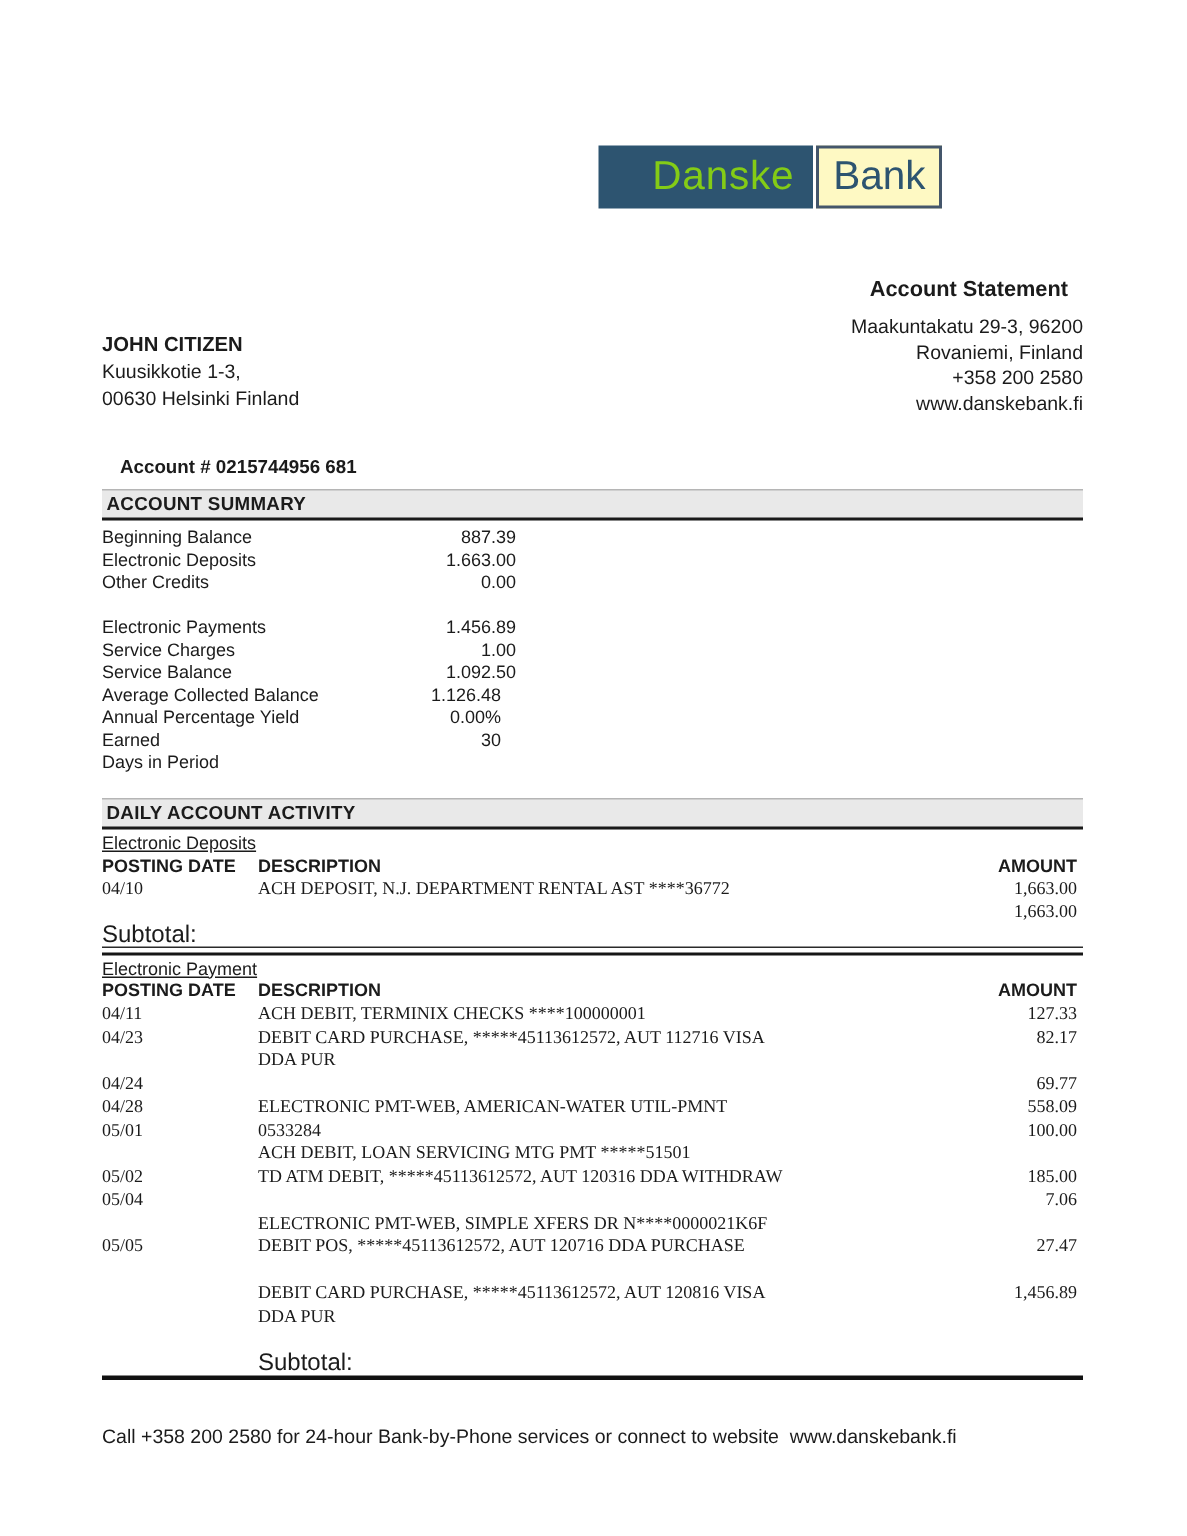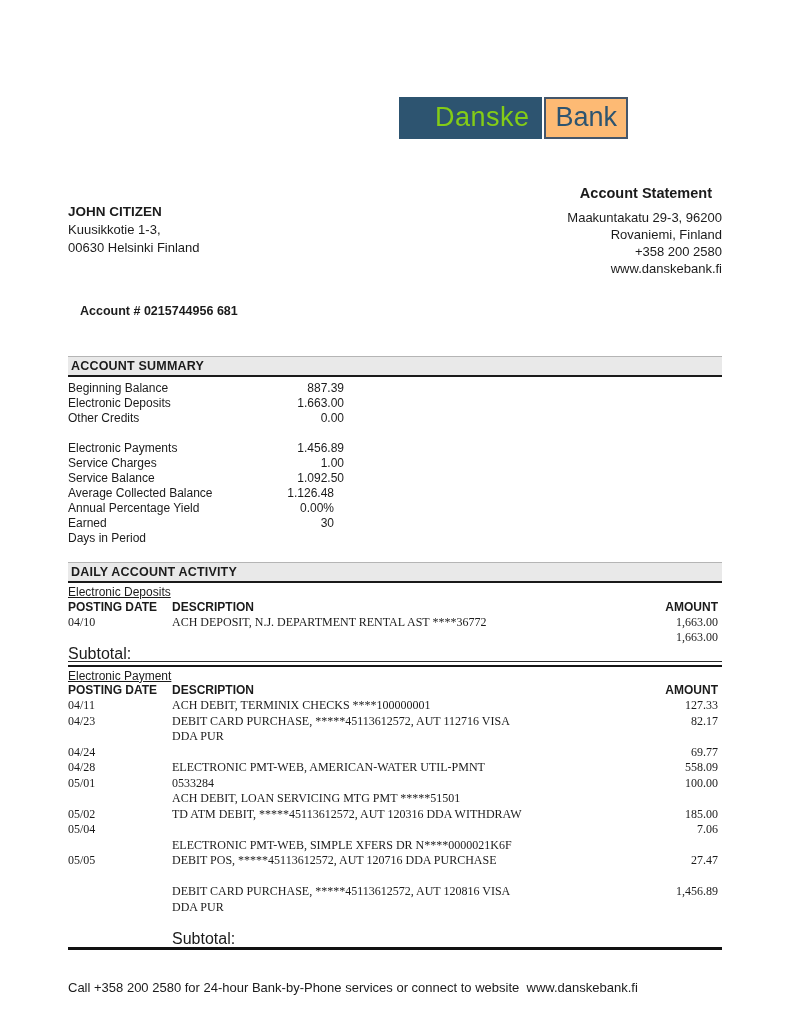--- a/index.html
+++ b/index.html
@@ -9,39 +9,39 @@
   }
   .content { position:absolute; left:68px; top:0; width:654px; }
 
   
   .logo-row { margin-top:97px; display:flex; justify-content:flex-end; padding-right:94px; }
   .logo-danske {
     background:#2d5470; color:#84cc16; font-size:27px; line-height:27px;
     padding:7px 13px 8px 36px; letter-spacing:0.5px;
   }
   .logo-bank {
-    background:#fdba74; color:#2d5470; font-size:27px; line-height:27px;
+    background:#fef9c3; color:#2d5470; font-size:27px; line-height:27px;
     padding:5px 9px 6px 9px; border:2px solid #44566b; margin-left:2px;
   }
 
   
   .header-row { display:flex; justify-content:space-between; margin-top:46px; }
-  .customer-block { margin-top:18px; font-size:13px; line-height:18px; }
+  .customer-block { margin-top:36px; font-size:13px; line-height:18px; }
   .customer-name { font-weight:bold; font-size:13.5px; }
   .bank-block { text-align:right; }
   .stmt-title { font-weight:bold; font-size:14.5px; padding-right:10px; }
   .bank-addr { margin-top:8px; font-size:13px; line-height:17px; }
   .account-number { margin-top:27px; font-weight:bold; font-size:12.5px;margin-left:12px; }
 
   
   .section-bar {
     background:#e9e9e9; border-top:1px solid #b5b5b5; border-bottom:2.5px solid #1a1a1a;
     font-weight:bold; font-size:12.5px; padding:2px 4px 2px 3px; letter-spacing:0.2px;
   }
-  .summary-section { margin-top:38px; }
+  .summary-section { margin-top:8px; }
   .activity-section { margin-top:16px; }
 
   
   .summary-grid { display:flex; justify-content:space-between; margin-top:4px;flex-direction:column; }
   .sum-col { font-size:12px; line-height:15px; }
   .sum-col.left  { width:276px; }
   .sum-col.right { width:266px; margin-right:2px; }
   .sum-row { display:flex; justify-content:space-between; min-height:15px; }
   .sum-value { text-align:right; }
 

